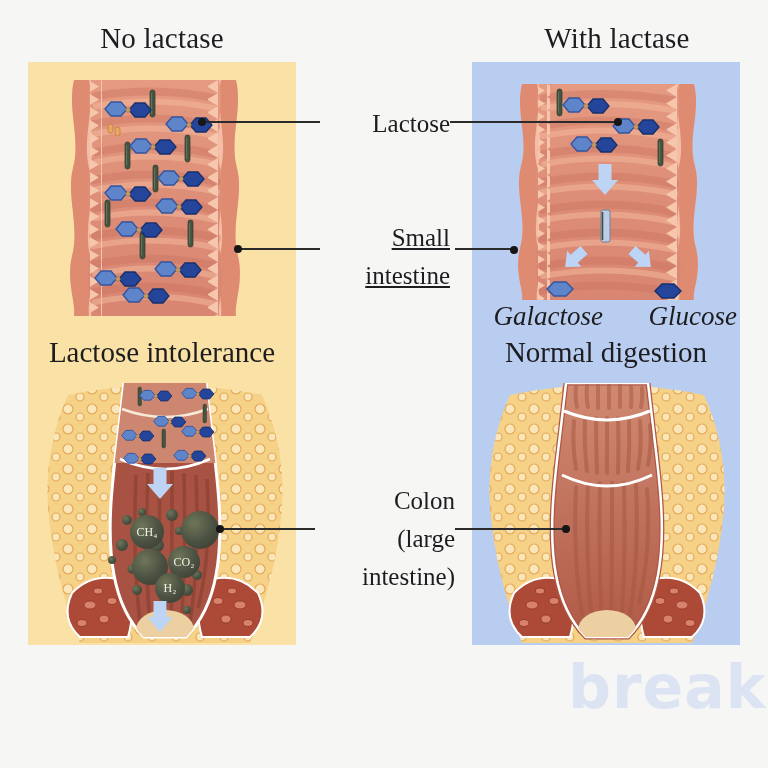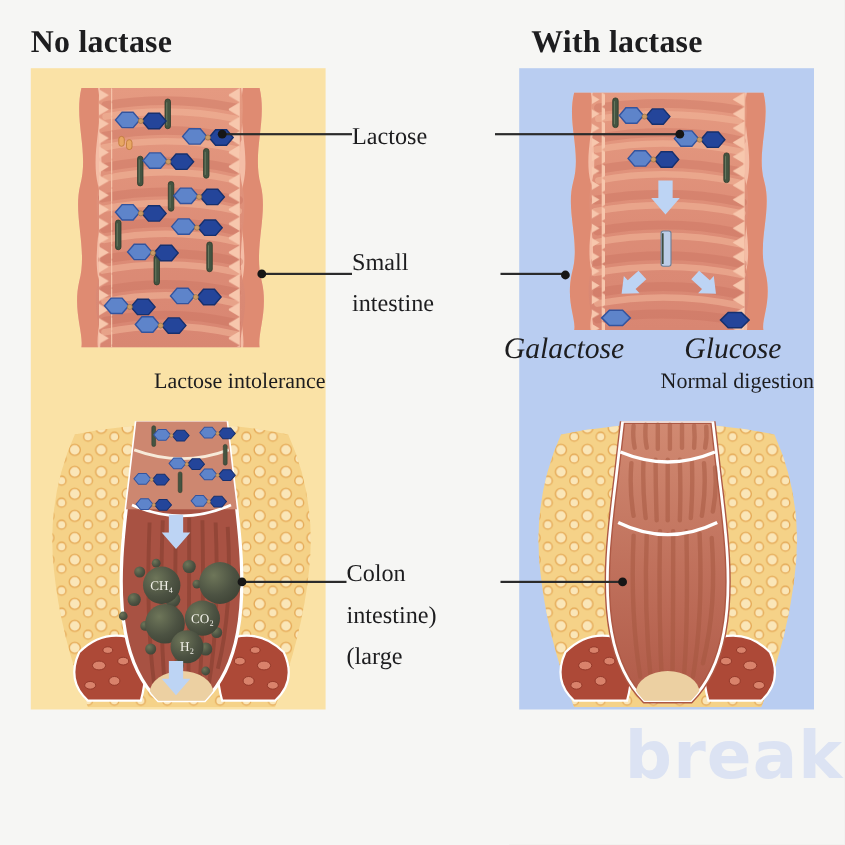--- a/index.html
+++ b/index.html
@@ -3,27 +3,27 @@
 <meta charset="utf-8">
 <style>
   :root{
     --background:#f6f6f4; --panel-left:#fae2a6; --panel-right:#b9cdf1;
     --text:#1d1d1f; --line:#2b2b2b; --logo:#dce3f3;
   }
   *{margin:0;padding:0;box-sizing:border-box;}
   body{background:#e9e9e7;font-family:"Liberation Serif","DejaVu Serif",serif;}
   .canvas{position:relative;width:768px;height:768px;background:var(--background);overflow:hidden;}
   .abs{position:absolute;}
-  .title{width:268px;font-weight:700;font-size:29px;color:var(--text);letter-spacing:.2px;}
+  .title{width:268px;text-align:center;font-weight:400;font-size:29px;color:var(--text);letter-spacing:.2px;}
   .panel{width:268px;height:583px;top:62px;}
   .panel-left{left:28px;background:var(--panel-left);}
   .panel-right{left:472px;background:var(--panel-right);}
-  .caption{width:268px;top:336px;text-align:right;font-size:20px;color:var(--text);}
-  .product{top:301px;text-align:left;font-style:italic;font-size:27px;color:var(--text);}
-  .annot{text-align:left;font-size:22px;line-height:38px;color:var(--text);}
+  .caption{width:268px;top:336px;text-align:center;font-size:29px;color:var(--text);}
+  .product{top:301px;text-align:right;font-style:italic;font-size:27px;color:var(--text);}
+  .annot{text-align:right;font-size:25px;line-height:38px;color:var(--text);}
   .conn{height:2px;background:var(--line);}
   .dot{width:8px;height:8px;border-radius:50%;background:#161616;}
   .footnote{left:30px;top:647px;font-size:30px;line-height:38px;color:var(--text);}
   .logo{left:568px;top:652px;font-family:"DejaVu Sans","Liberation Sans",sans-serif;
         font-weight:700;font-size:60px;letter-spacing:1px;color:var(--logo);}
   .logo .mark{font-size:30px;}
   svg{display:block;}
   text.gas{font-family:"Liberation Serif","DejaVu Sans",serif;fill:#f3f2ea;}
 </style>
 </head>
@@ -367,33 +367,33 @@
   <div class="abs product" style="left:622px;width:115px;">Glucose</div>
   <div class="abs footnote">
   </div>
 
   <div class="abs annot" style="left:320px;top:105px;width:130px;">Lactose</div>
   <div class="abs conn" style="left:204px;top:121px;width:116px;"></div>
   <div class="abs conn" style="left:450px;top:121px;width:166px;"></div>
   <div class="abs dot" style="left:198px;top:118px;"></div>
   <div class="abs dot" style="left:614px;top:118px;"></div>
 
-  <div class="abs annot" style="left:320px;top:219px;width:130px;">
+  <div class="abs annot" style="left:320px;top:219px;width:130px;text-decoration:underline;">
     <div>Small</div>
     <div>intestine</div>
   </div>
   <div class="abs conn" style="left:240px;top:248px;width:80px;"></div>
   <div class="abs conn" style="left:455px;top:248px;width:57px;"></div>
   <div class="abs dot" style="left:234px;top:245px;"></div>
   <div class="abs dot" style="left:510px;top:246px;"></div>
 
-  <div class="abs annot" style="left:315px;top:502px;width:140px;">
+  <div class="abs annot" style="left:315px;top:482px;width:140px;">
     <div>Colon</div>
+    <div>(large</div>
     <div>intestine)</div>
-    <div>(large</div>
   </div>
   <div class="abs conn" style="left:222px;top:528px;width:93px;"></div>
   <div class="abs conn" style="left:455px;top:528px;width:110px;"></div>
   <div class="abs dot" style="left:216px;top:525px;"></div>
   <div class="abs dot" style="left:562px;top:525px;"></div>
 
   <div class="abs logo">
     <span>break</span><span class="mark">.</span>
   </div>
 

